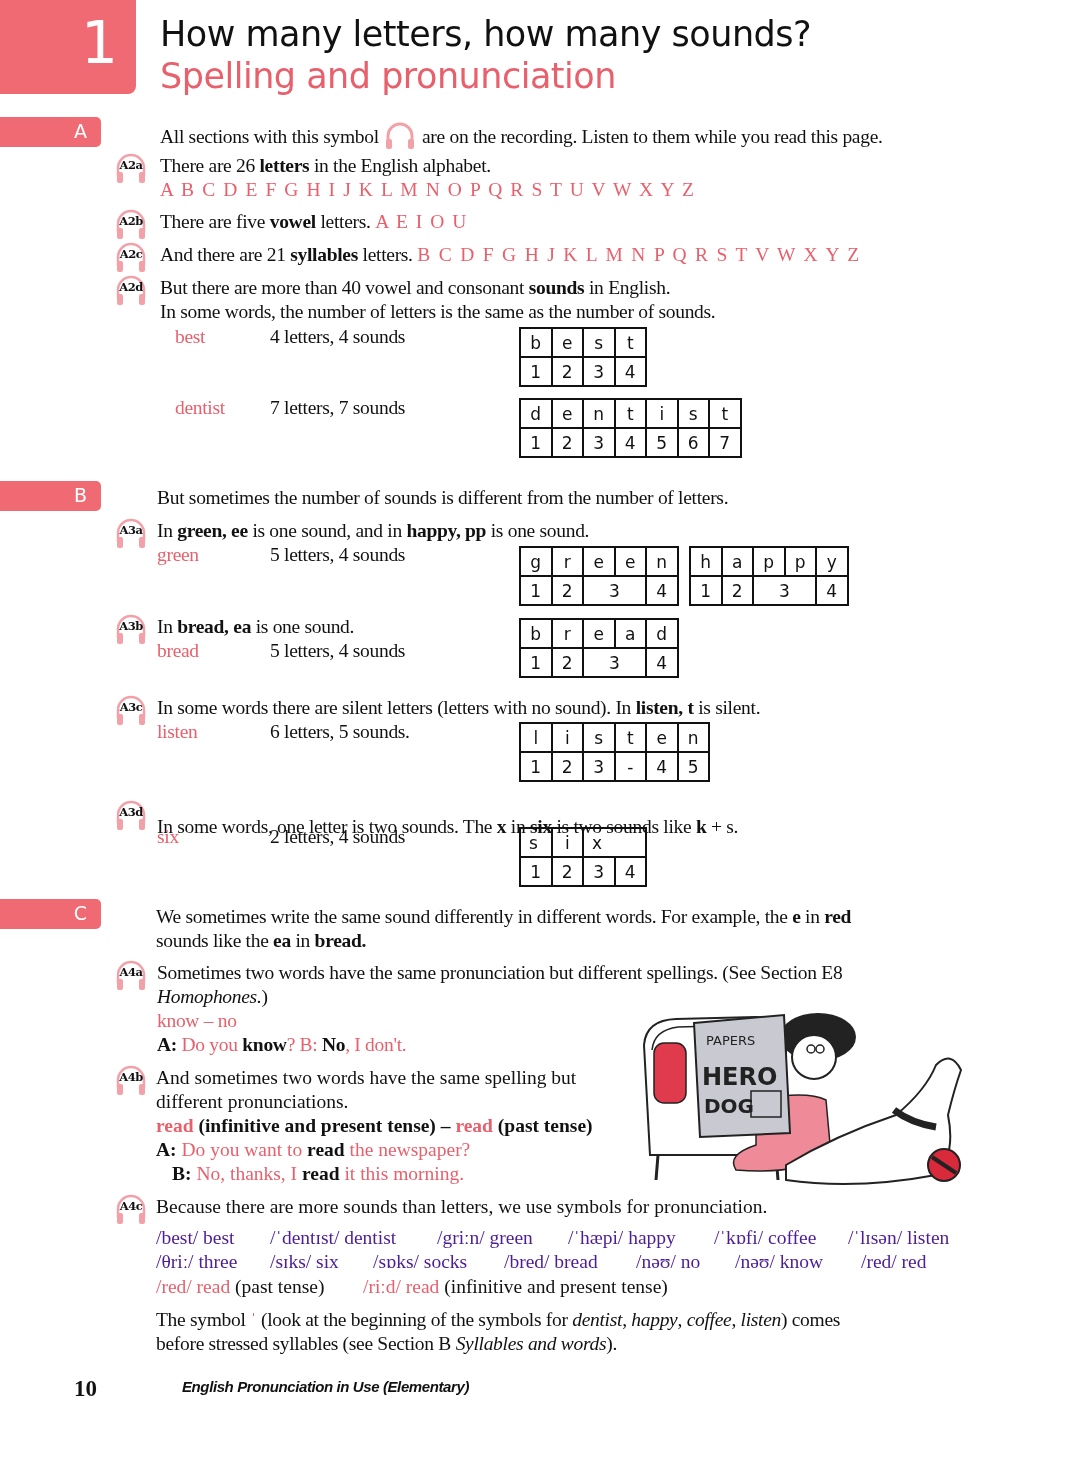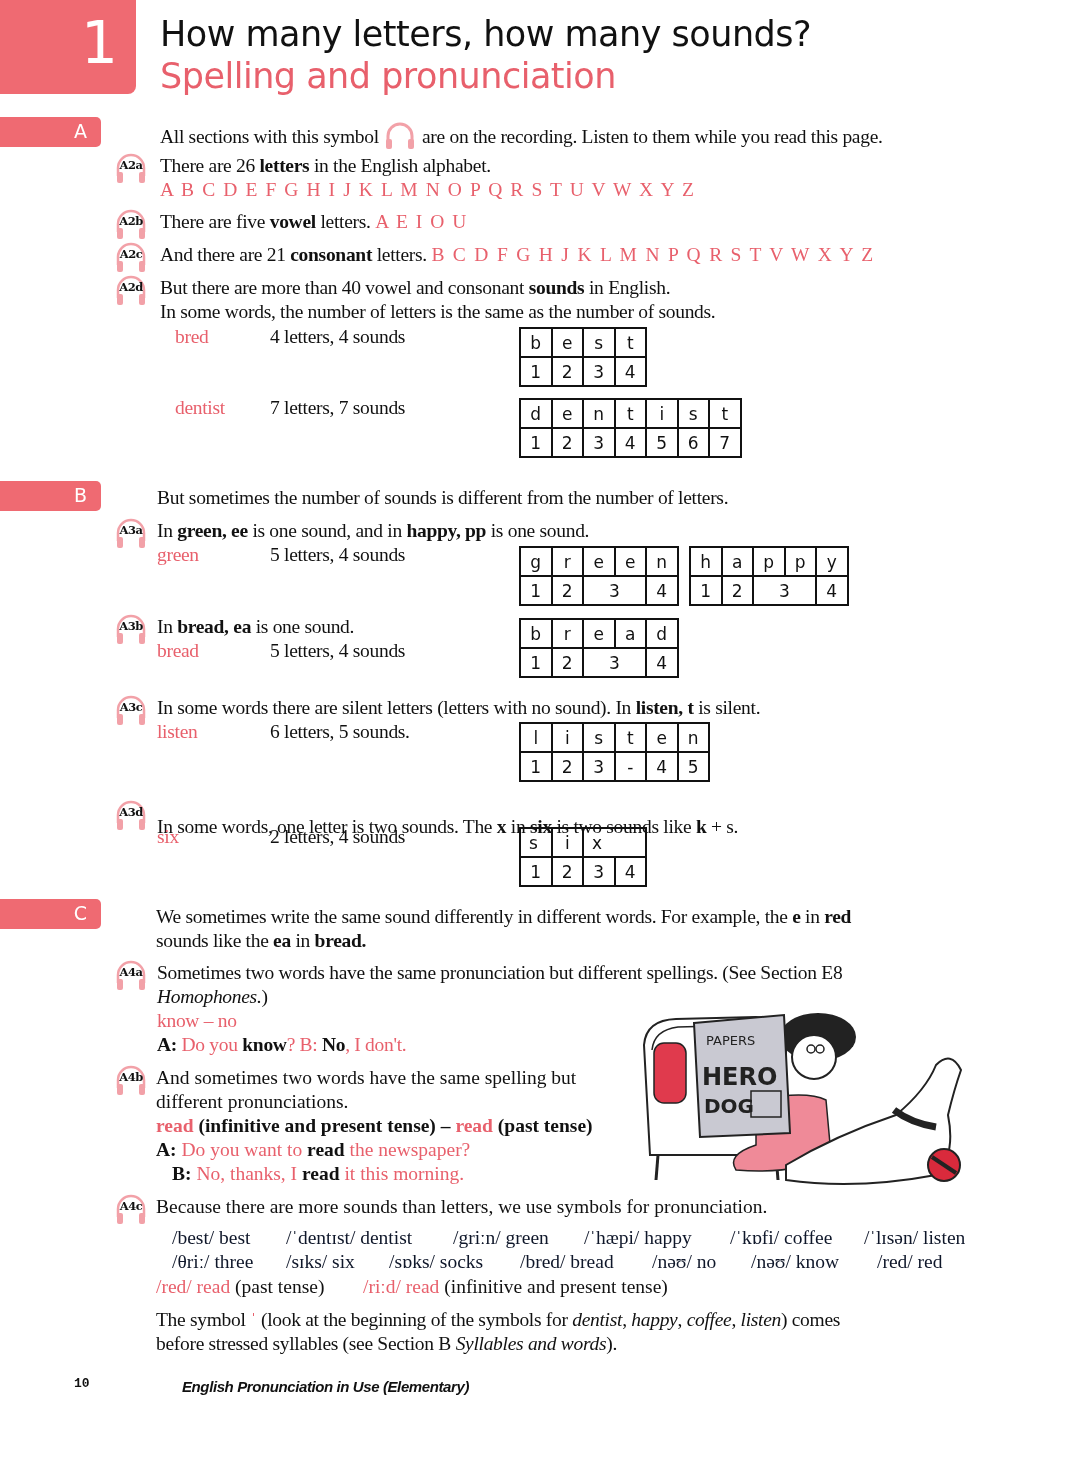--- a/index.html
+++ b/index.html
@@ -14,22 +14,22 @@
   .sec-tab { left: 0; width: 101px; height: 30px; background: #ef6a72; border-radius: 0 5px 5px 0; }
   .sec-tab span { position: absolute; right: 14px; top: 3px; font-family: "DejaVu Sans", sans-serif; font-size: 19px; color: #fff; }
   .txt { font-size: 19.5px; line-height: 24px; white-space: nowrap; letter-spacing: -0.3px; }
   .txt b { font-weight: bold; }
   .hp { width: 34px; height: 32px; }
   .hp svg { position: absolute; left: 0; top: 0; }
   .hp .code { position: absolute; left: 0; top: 6px; width: 34px; text-align: center; font-family: "DejaVu Serif", serif; font-size: 11.5px; font-weight: bold; color: #111; letter-spacing: -0.5px; }
   table.grid { border-collapse: collapse; font-family: "DejaVu Sans", sans-serif; font-size: 17px; }
   table.grid td { border: 2px solid #111; height: 29px; text-align: center; padding: 0; }
   .w { width: 31.5px; }
-  .ipa { font-size: 19.5px; color: #0f172a; white-space: nowrap; margin-left: 16px; }
-  .footer-num { left: 74px; top: 1376px; font-family: Liberation Mono, monospace; font-weight: bold; font-size: 13px; }
+  .ipa { font-size: 19.5px; color: #4c1d95; white-space: nowrap; }
+  .footer-num { left: 74px; top: 1376px; font-family: Liberation Serif, serif; font-weight: bold; font-size: 23px; }
   .footer-title { left: 182px; top: 1378px; font-family: "Liberation Sans", sans-serif; font-style: italic; font-weight: bold; font-size: 15px; letter-spacing: -0.4px; }
 </style>
 </head>
 <body>
 
 <div class="abs unit-box">
   <div class="unit-num">1</div>
 </div>
 <div class="abs title1">How many letters, how many sounds?</div>
 <div class="abs title2">Spelling and pronunciation</div>
@@ -71,34 +71,34 @@
 <div class="abs txt" style="left:160px; top:210px;"><span>There are five </span><b>vowel</b><span> letters.</span> <span class="pink" style="letter-spacing:1.5px;">A E I O U</span></div>
 
 <div class="abs hp" style="left:114px; top:241px;">
   <svg width="34" height="32" viewBox="0 0 34 32">
       <path d="M4 24 V16 A13 13 0 0 1 30 16 V24" fill="none" stroke="#f2a1a8" stroke-width="2.5"></path>
       <rect x="3" y="20" width="6" height="11" rx="2" fill="#f2a1a8"></rect>
       <rect x="25" y="20" width="6" height="11" rx="2" fill="#f2a1a8"></rect>
     </svg>
   <div class="code">A2c</div>
 </div>
-<div class="abs txt" style="left:160px; top:243px;"><span>And there are 21 </span><b>consonant</b><span> letters.</span> <span class="pink" style="letter-spacing:1.8px;">B C D F G H J K L M N P Q R S T V W X Y Z</span></div>
+<div class="abs txt" style="left:160px; top:243px;"><span>And there are 21 </span><b>syllables</b><span> letters.</span> <span class="pink" style="letter-spacing:1.8px;">B C D F G H J K L M N P Q R S T V W X Y Z</span></div>
 
 <div class="abs hp" style="left:114px; top:274px;">
   <svg width="34" height="32" viewBox="0 0 34 32">
       <path d="M4 24 V16 A13 13 0 0 1 30 16 V24" fill="none" stroke="#f2a1a8" stroke-width="2.5"></path>
       <rect x="3" y="20" width="6" height="11" rx="2" fill="#f2a1a8"></rect>
       <rect x="25" y="20" width="6" height="11" rx="2" fill="#f2a1a8"></rect>
     </svg>
   <div class="code">A2d</div>
 </div>
 <div class="abs txt" style="left:160px; top:276px;"><span>But there are more than 40 vowel and consonant </span><b>sounds</b><span> in English.</span></div>
 <div class="abs txt" style="left:160px; top:300px;">In some words, the number of letters is the same as the number of sounds.</div>
 
-<div class="abs txt pink" style="left:175px; top:325px;">bred</div>
+<div class="abs txt pink" style="left:175px; top:325px;">best</div>
 <div class="abs txt" style="left:270px; top:325px;">4 letters, 4 sounds</div>
 <table class="abs grid" style="left:519px; top:327px;">
   <tbody>
       <tr>
         <td class="w">b</td>
         <td class="w">e</td>
         <td class="w">s</td>
         <td class="w">t</td>
       </tr>
   <tr>

